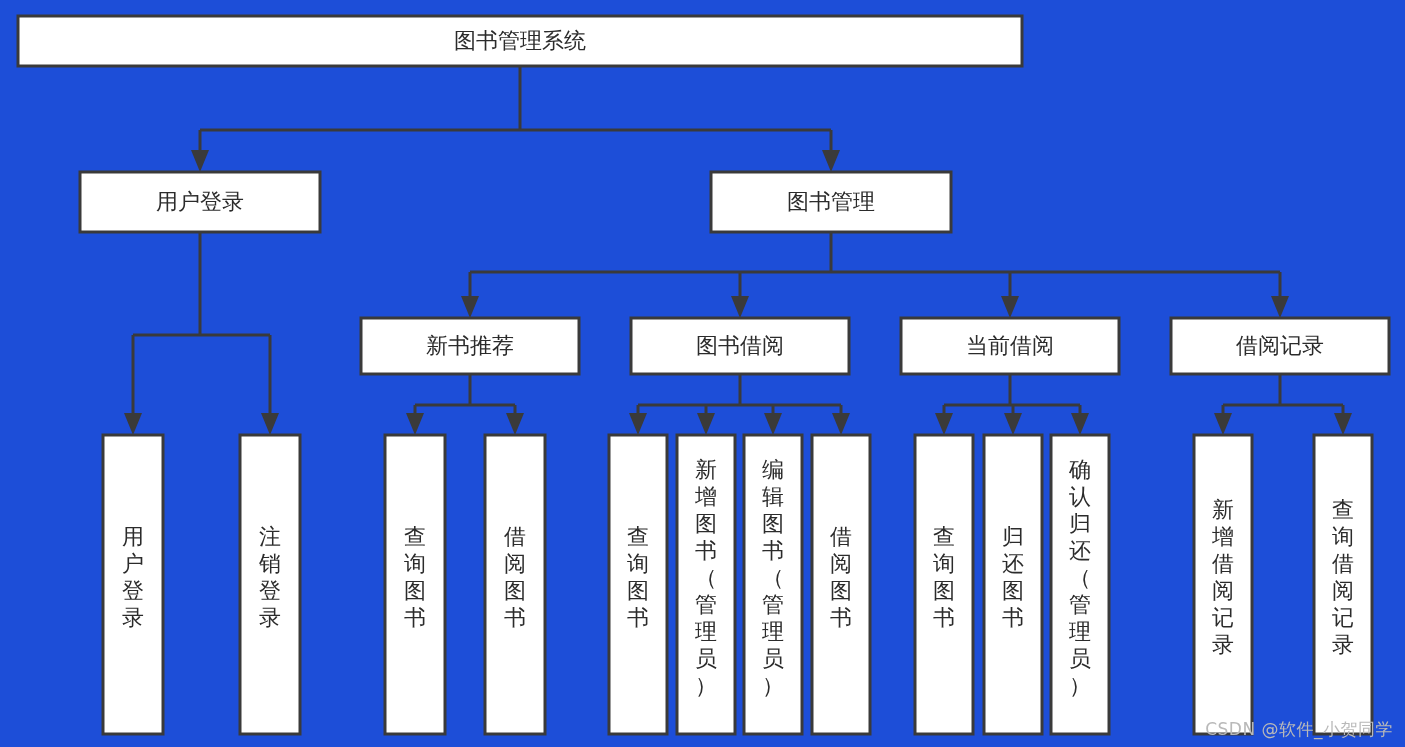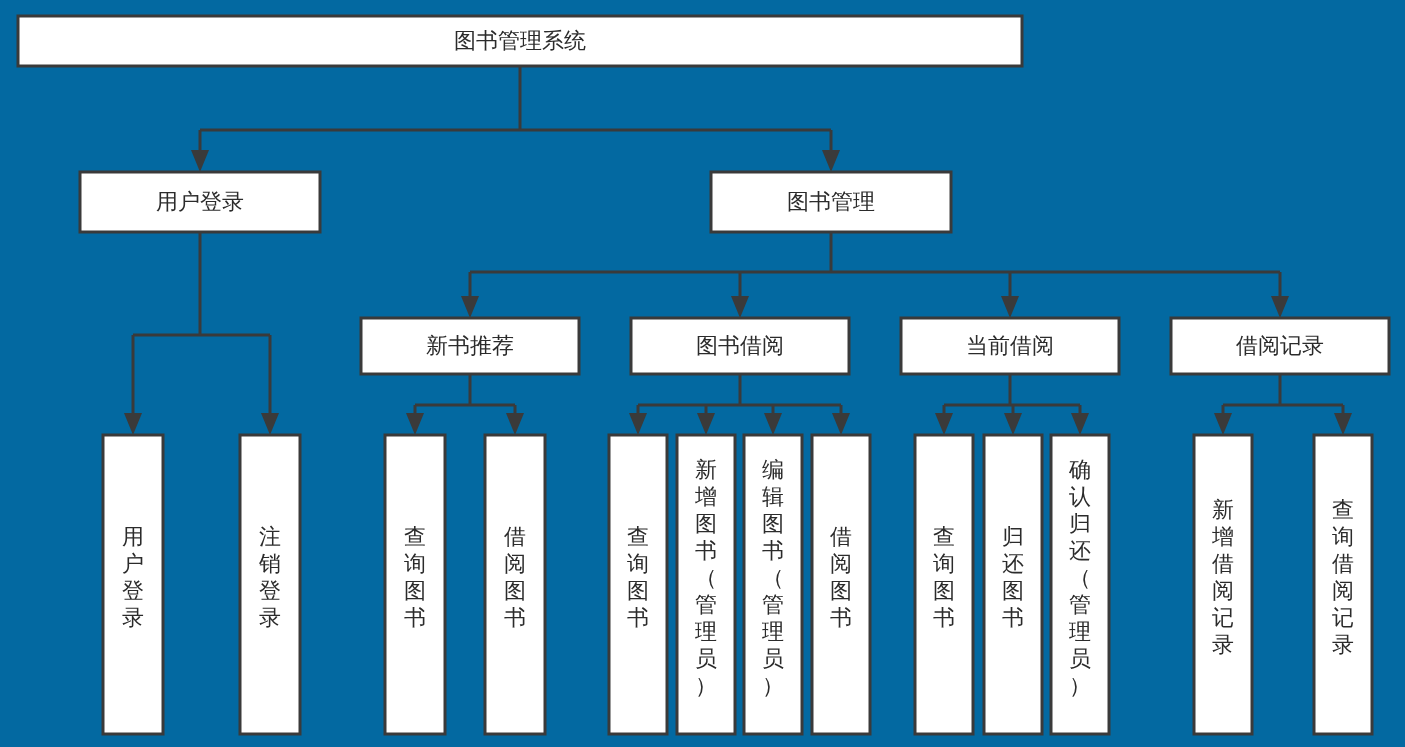--- a/index.html
+++ b/index.html
@@ -11,21 +11,21 @@
   body {
     width: 1405px;
     height: 747px;
     overflow: hidden;
     font-family: "DejaVu Sans", "Liberation Sans", sans-serif;
   }
   #diagram-root {
     position: relative;
     width: 1405px;
     height: 747px;
-    background: #0369a1;
+    background: #1d4ed8;
   }
   svg#diagram-svg {
     position: absolute;
     top: 0;
     left: 0;
     width: 1405px;
     height: 747px;
     display: block;
   }
   .node-box {
@@ -203,13 +203,14 @@
         <g>
           <rect x="1194" y="435" width="58" height="299" class="node-box"></rect>
           <text x="1223" y="0" class="node-label-vertical" font-size="22"><tspan x="1223" y="517">新</tspan><tspan x="1223" y="544">增</tspan><tspan x="1223" y="571">借</tspan><tspan x="1223" y="598">阅</tspan><tspan x="1223" y="625">记</tspan><tspan x="1223" y="652">录</tspan></text>
         </g>
         <g>
           <rect x="1314" y="435" width="58" height="299" class="node-box"></rect>
           <text x="1343" y="0" class="node-label-vertical" font-size="22"><tspan x="1343" y="517">查</tspan><tspan x="1343" y="544">询</tspan><tspan x="1343" y="571">借</tspan><tspan x="1343" y="598">阅</tspan><tspan x="1343" y="625">记</tspan><tspan x="1343" y="652">录</tspan></text>
         </g>
       </g>
   </svg>
+  <div class="watermark-text">CSDN @软件_小贺同学</div>
 </div>
 
 </body></html>

